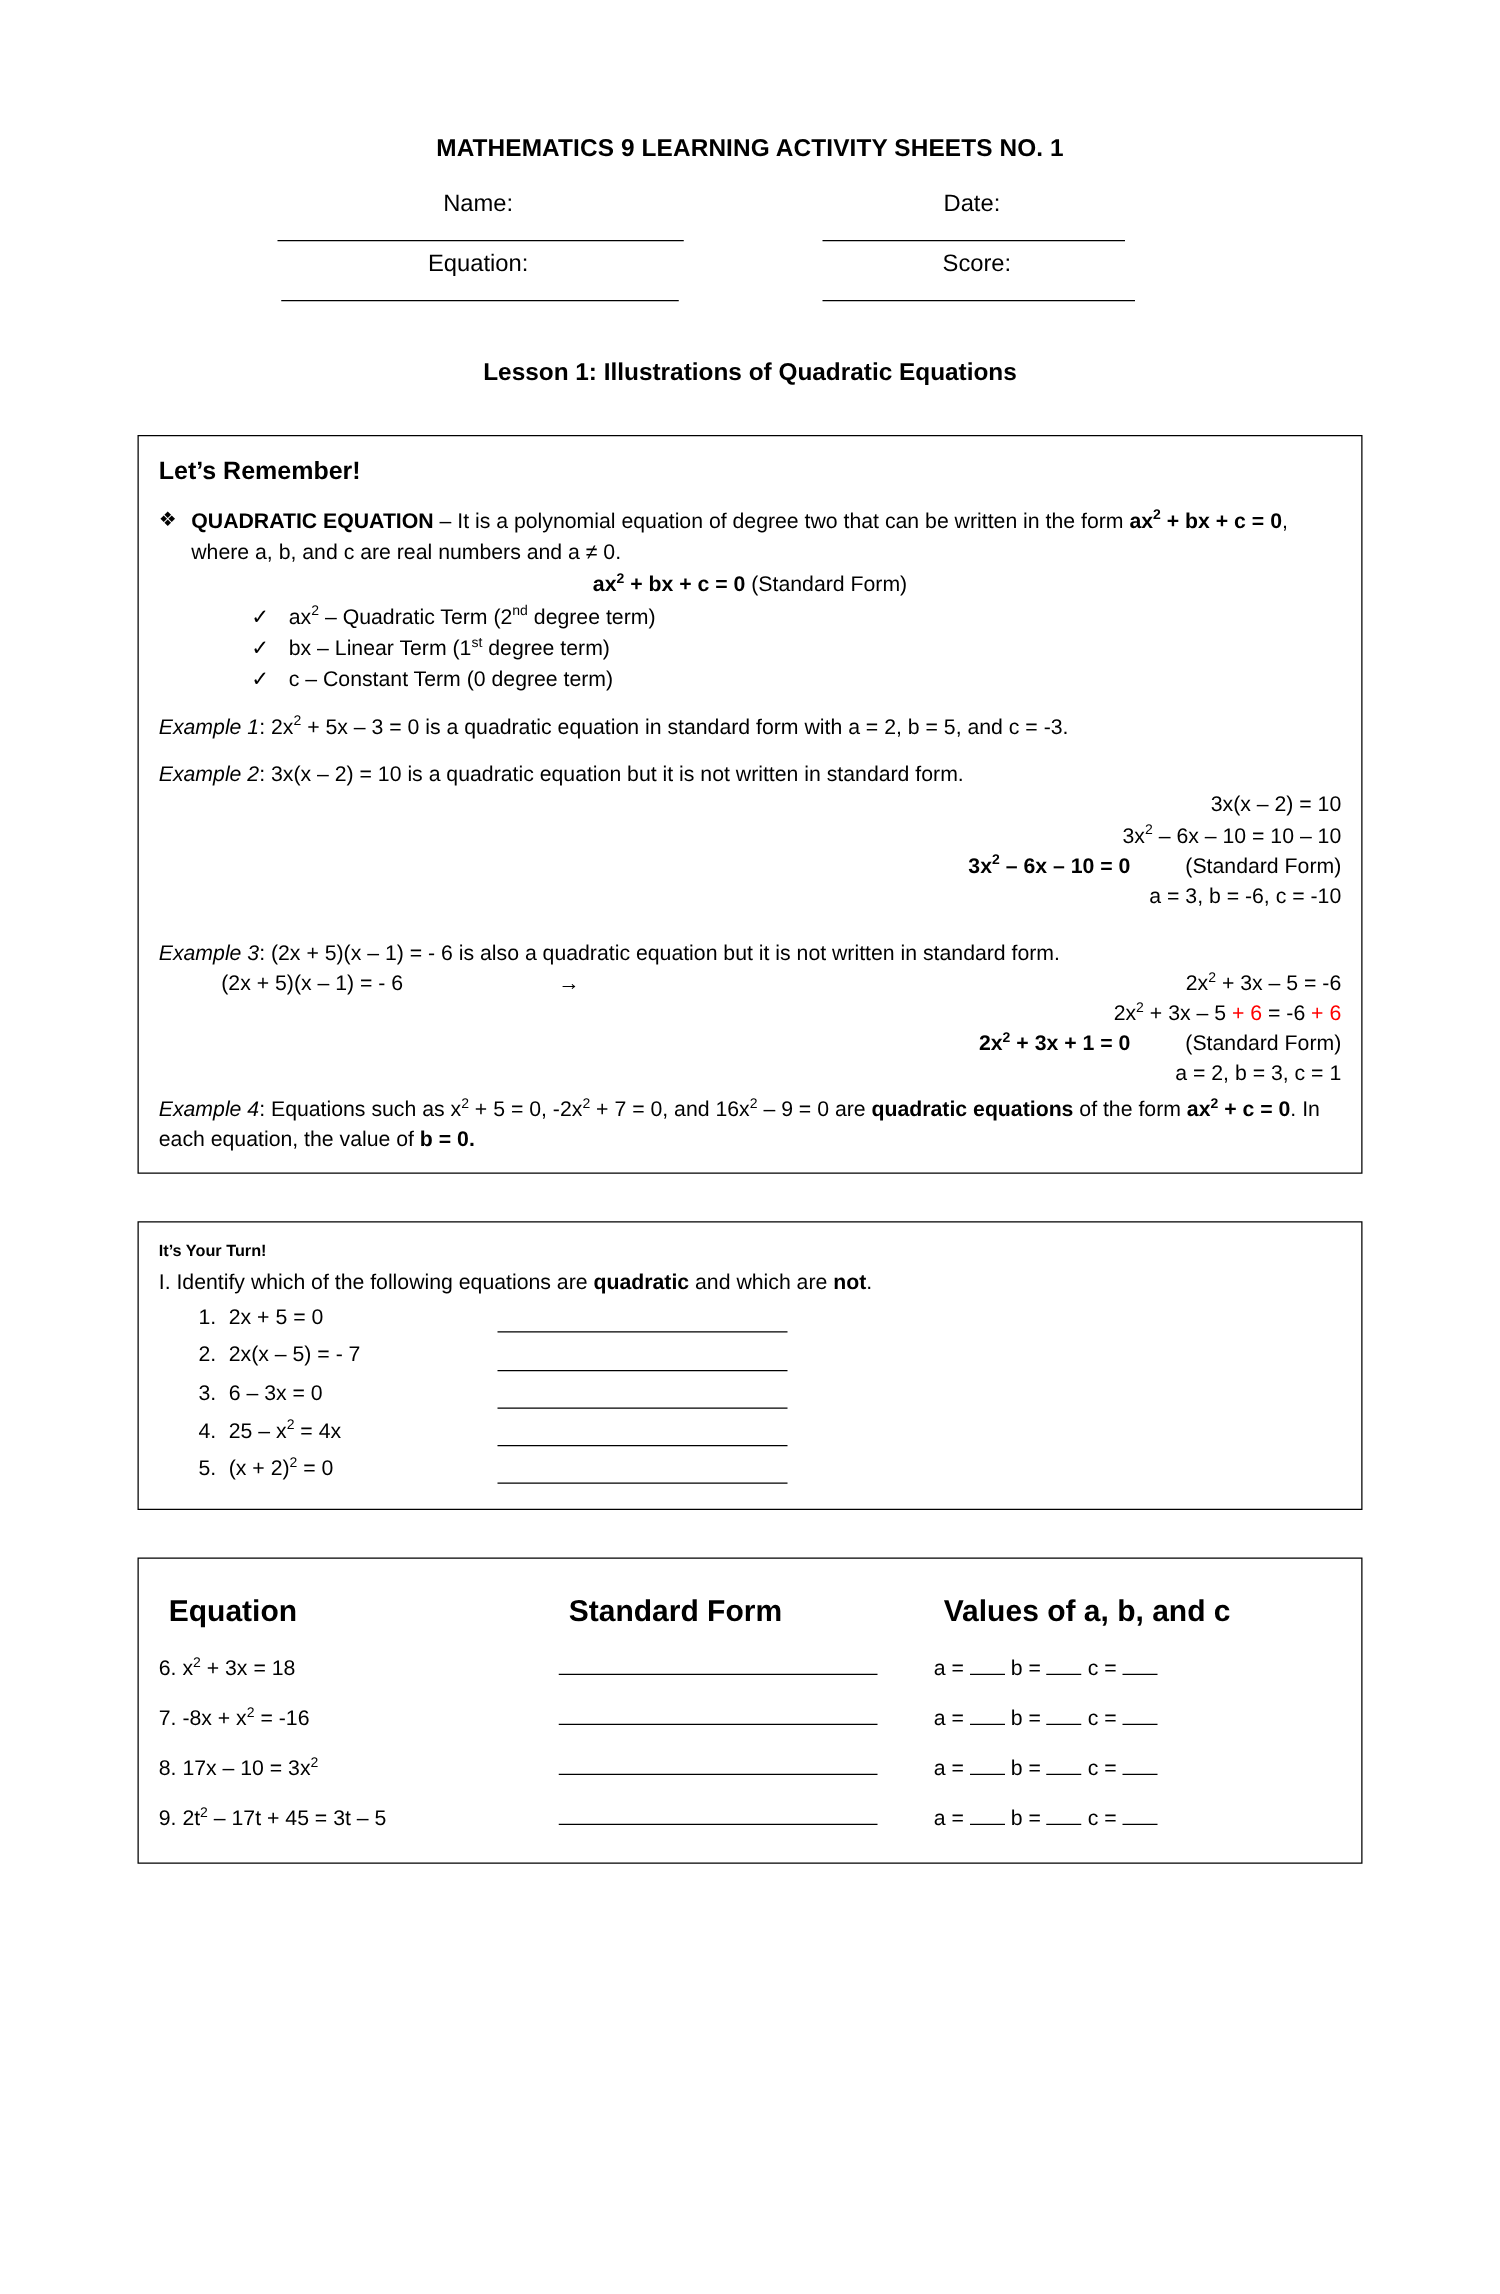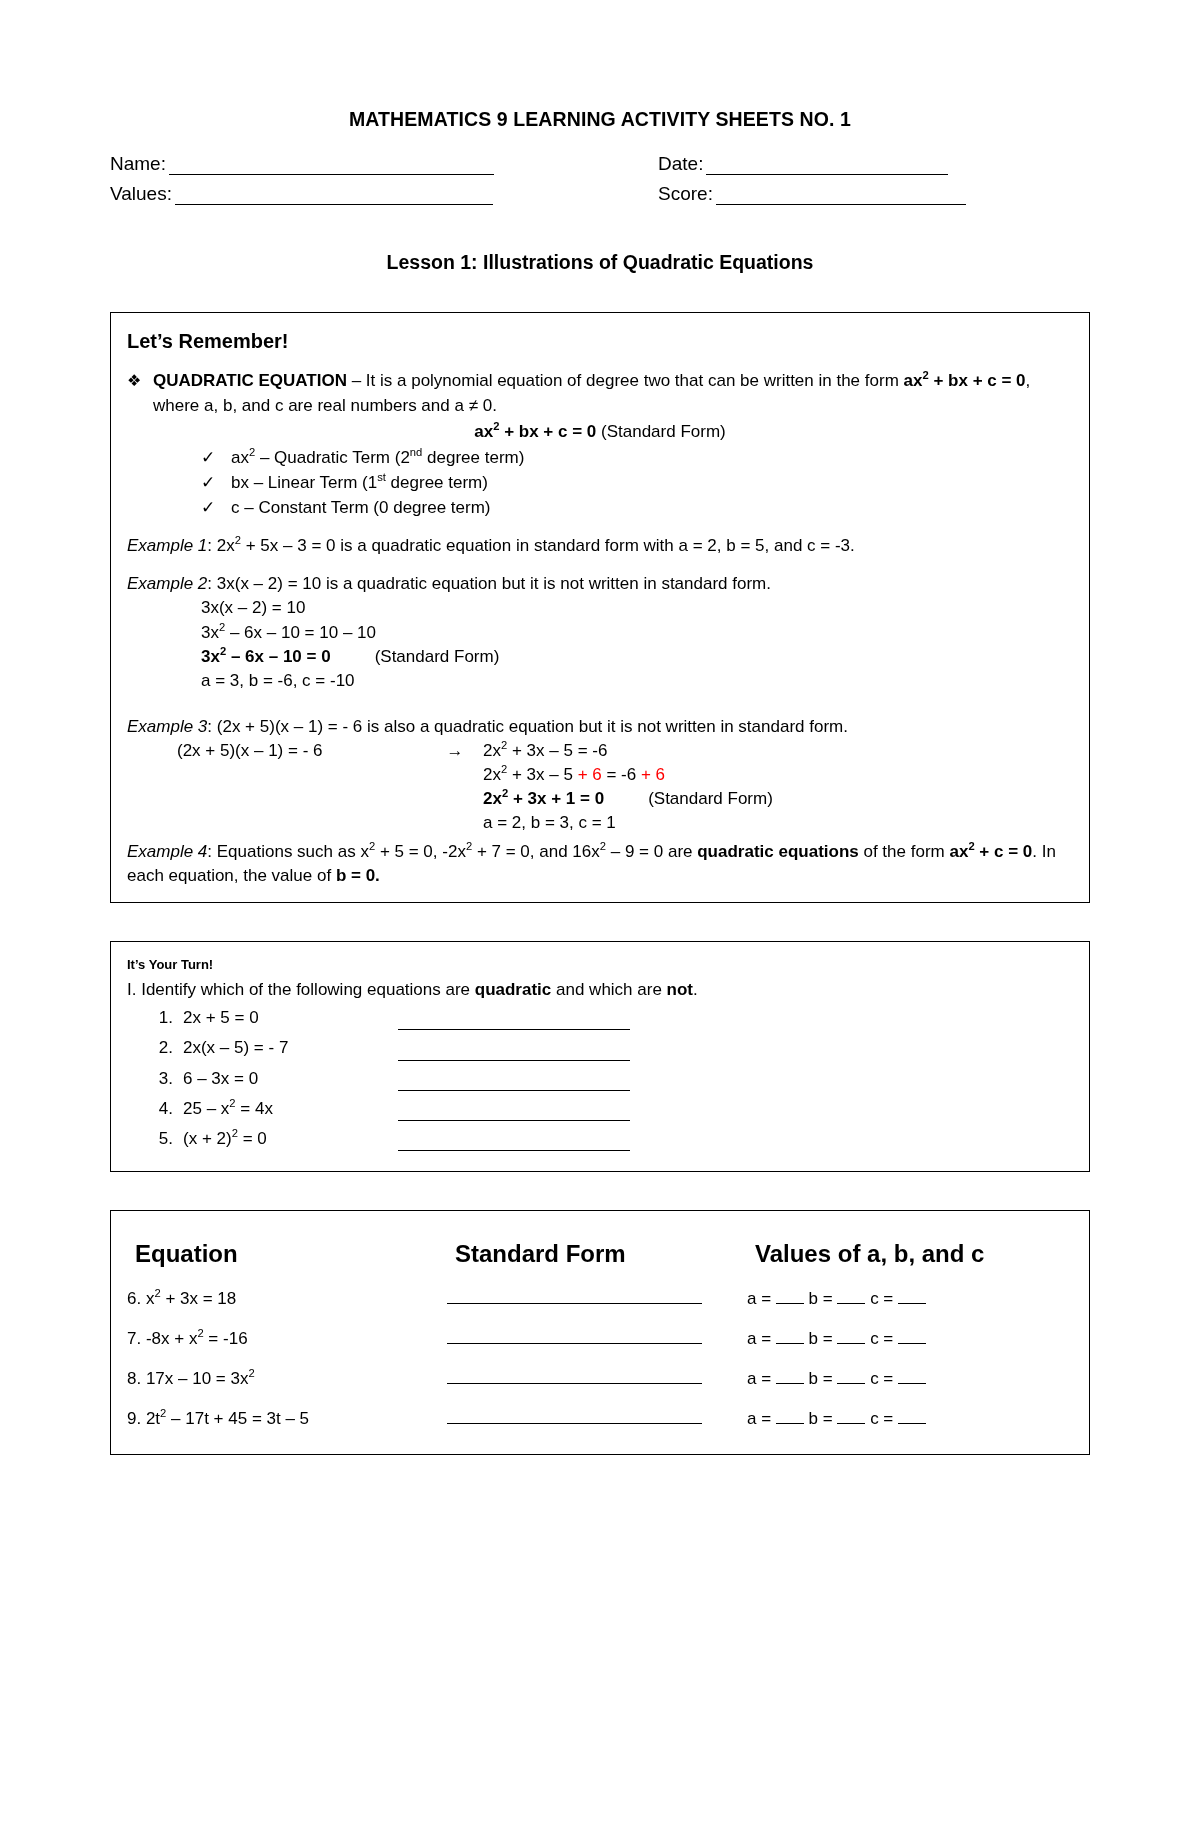--- a/index.html
+++ b/index.html
@@ -33,21 +33,21 @@
     font-size: 19.5px;
     letter-spacing: 0.1px;
     margin: 0 0 22px 0;
   }
   .idrow {
     display: flex;
     align-items: flex-end;
     margin-bottom: 8px;
     font-size: 19px;
   }
-  .idfield { display: flex; align-items: flex-end; white-space: nowrap; }
+  .idfield { display: flex; align-items: center; white-space: nowrap; flex-direction: column; }
   .idlabel { padding-right: 3px; }
   .rule { border-bottom: 1.6px solid #000; display: inline-block; height: 17px; }
   .rule-name  { width: 325px; }
   .rule-sect  { width: 318px; }
   .rule-date  { width: 242px; }
   .rule-score { width: 250px; }
   .idleft { width: 548px; }
   .idright { }
 
   .lesson-title {
@@ -88,21 +88,21 @@
   .centered-line { text-align: center; margin: 2px 0 2px 0; }
 
   .check-list { margin: 2px 0 0 0; padding: 0; list-style: none; }
   .check-item { display: flex; margin-bottom: 1px; padding-left: 74px; }
   .check-mark { width: 30px; flex: 0 0 30px; }
 
   .para { margin: 14px 0 0 0; }
   .para.tight { margin-top: 22px; }
 
   .work { margin-left: 74px; }
-  .work-line { margin: 0; }
+  .work-line { margin: 0; text-align: right; }
 
   .ex3-grid { margin-left: 50px; display: flex; }
   .ex3-left { width: 250px; flex: 0 0 250px; }
   .ex3-arrow { width: 56px; flex: 0 0 56px; text-align: center; }
   .ex3-right { flex: 1; }
   .sf-note { display: inline-block; margin-left: 44px; font-weight: normal; }
 
   
   .num-list { margin: 4px 0 0 0; padding: 0; list-style: none; }
   .num-item { display: flex; align-items: flex-end; margin-bottom: 6px; }
@@ -132,21 +132,21 @@
       <span class="rule rule-name"></span>
     </div>
     <div class="idfield idright">
       <span class="idlabel">Date:</span>
       <span class="rule rule-date"></span>
     </div>
   </div>
 
   <div class="idrow">
     <div class="idfield idleft">
-      <span class="idlabel">Values:</span>
+      <span class="idlabel">Equation:</span>
       <span class="rule rule-sect"></span>
     </div>
     <div class="idfield idright">
       <span class="idlabel">Score:</span>
       <span class="rule rule-score"></span>
     </div>
   </div>
 
   <div class="lesson-title">Lesson 1: Illustrations of Quadratic Equations</div>
 

